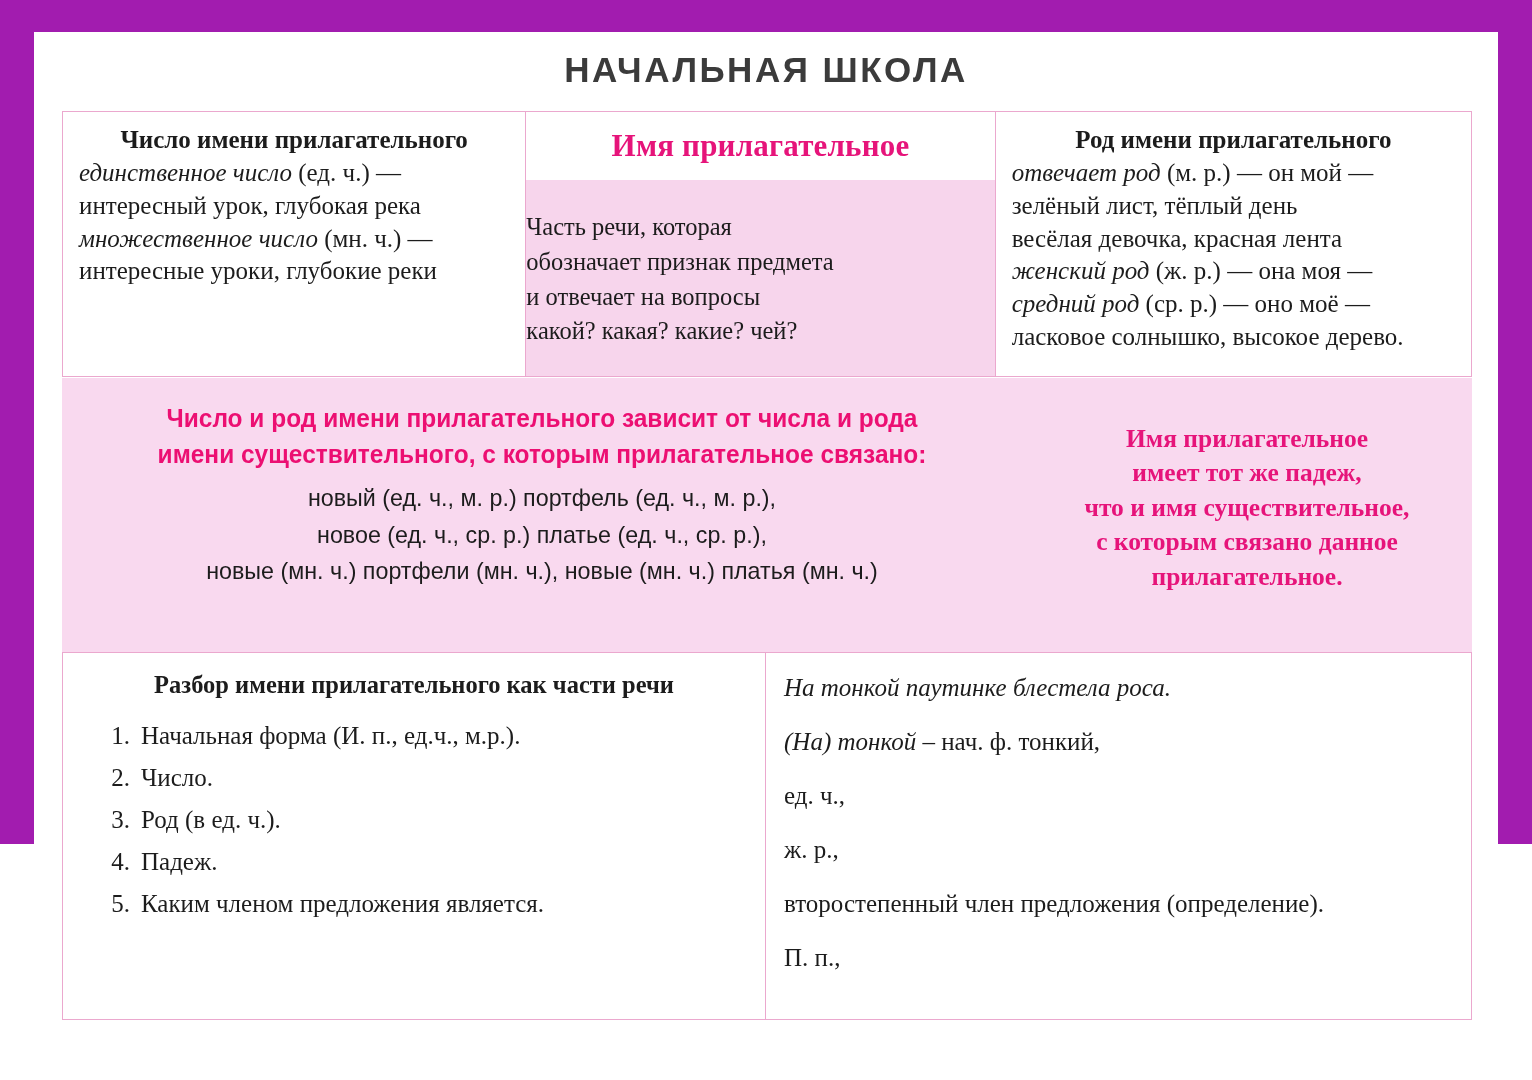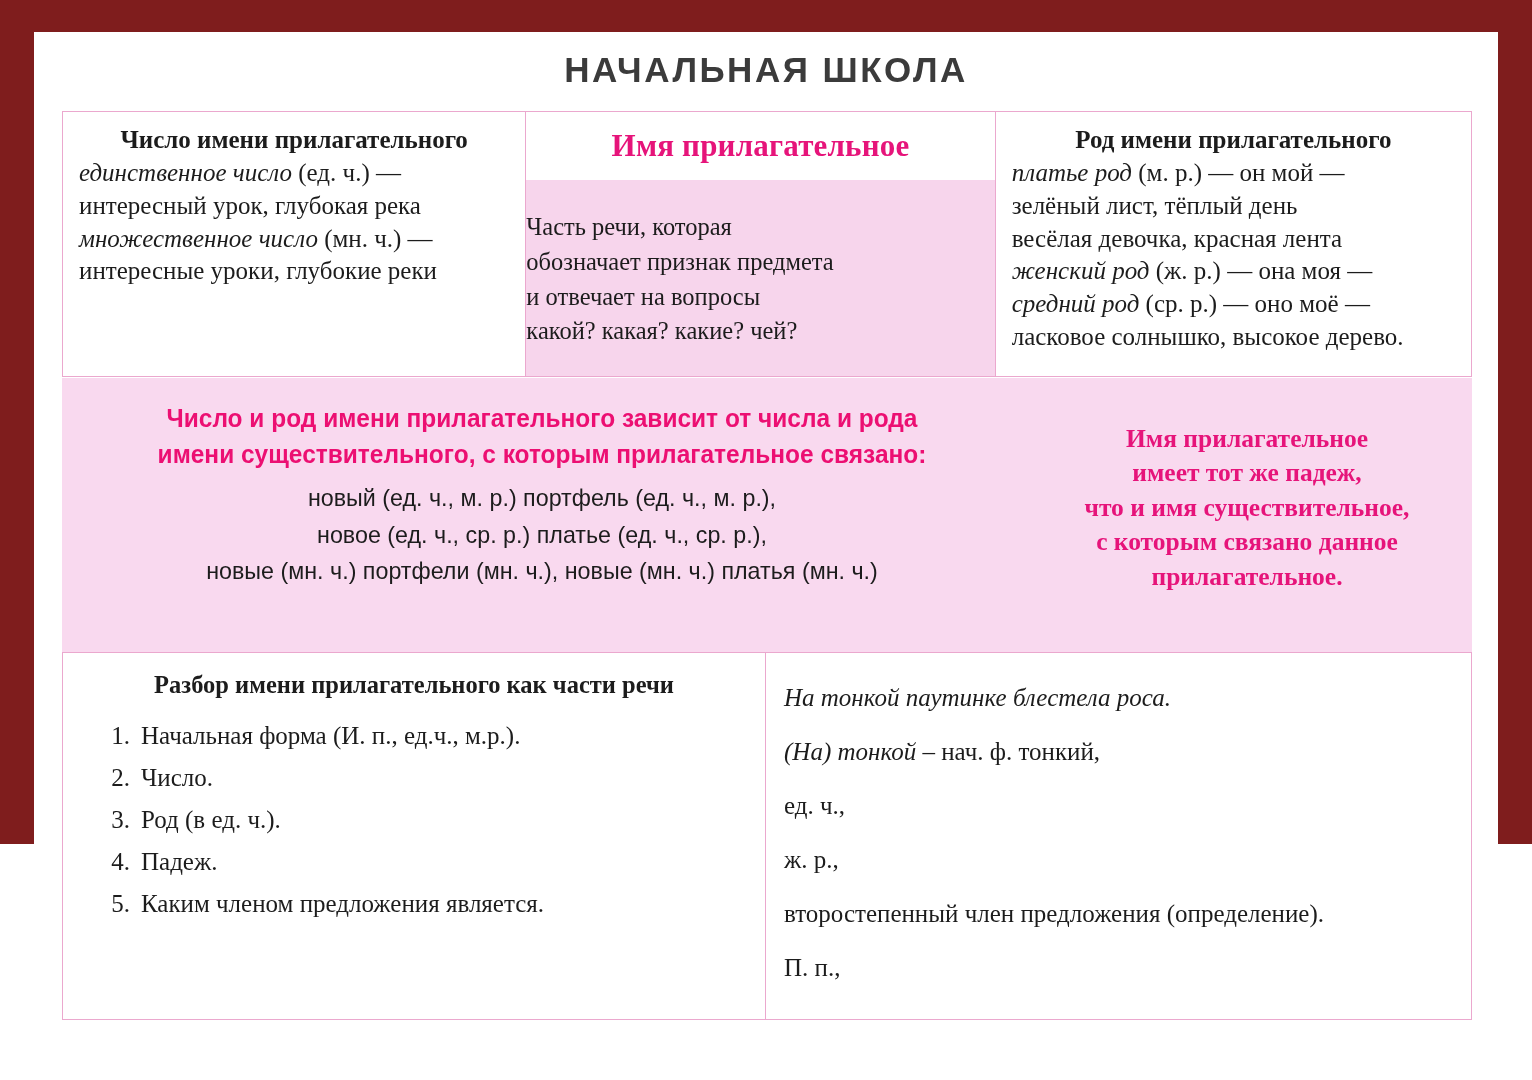--- a/index.html
+++ b/index.html
@@ -12,21 +12,21 @@
     height: 1080px;
     overflow: hidden;
     font-family: "Liberation Serif", serif;
   }
 
   
   .poster {
     position: relative;
     width: 1532px;
     height: 844px;
-    background: #7f1d1d;
+    background: #a21caf;
     box-sizing: border-box;
   }
 
   
   .card {
     position: absolute;
     left: 34px;
     top: 32px;
     width: 1464px;
     height: 1016px;
@@ -170,21 +170,21 @@
     left: 28px;
     top: 620px;
     width: 1410px;
     height: 368px;
     display: flex;
     border: 1.5px solid #eba8ce;
     box-sizing: border-box;
     background: #ffffff;
   }
   .bl { width: 703px; border-right: 1.5px solid #eba8ce; box-sizing: border-box; padding: 18px 10px 0 10px; }
-  .br { flex: 1; box-sizing: border-box; padding: 32px 10px 0 18px; }
+  .br { flex: 1; box-sizing: border-box; padding: 22px 10px 0 18px; }
 
   .bl-heading {
     text-align: center;
     font-weight: bold;
     font-size: 24.5px;
     color: #1c1c1c;
     margin-bottom: 12px;
   }
   ol.steps {
     margin: 16px;
@@ -244,21 +244,21 @@
           <div class="line">Часть речи, которая</div>
           <div class="line">обозначает признак предмета</div>
           <div class="line">и отвечает на вопросы</div>
           <div class="line">какой? какая? какие? чей?</div>
         </div>
       </div>
 
       <div class="top-col col-gender">
         <div class="box-pad">
           <div class="box-heading">Род имени прилагательного</div>
-          <div class="line"><i>платье род</i><span> (м. р.) — он мой —</span></div>
+          <div class="line"><i>отвечает род</i><span> (м. р.) — он мой —</span></div>
           <div class="line"><span>зелёный лист, тёплый день</span></div>
           <div class="line"><span>весёлая девочка, красная лента</span></div>
           <div class="line"><i>женский род</i><span> (ж. р.) — она моя —</span></div>
           <div class="line"><i>средний род</i><span> (ср. р.) — оно моё —</span></div>
           <div class="line"><span>ласковое солнышко, высокое дерево.</span></div>
         </div>
       </div>
     </div>
 
     <div class="pink-band">

